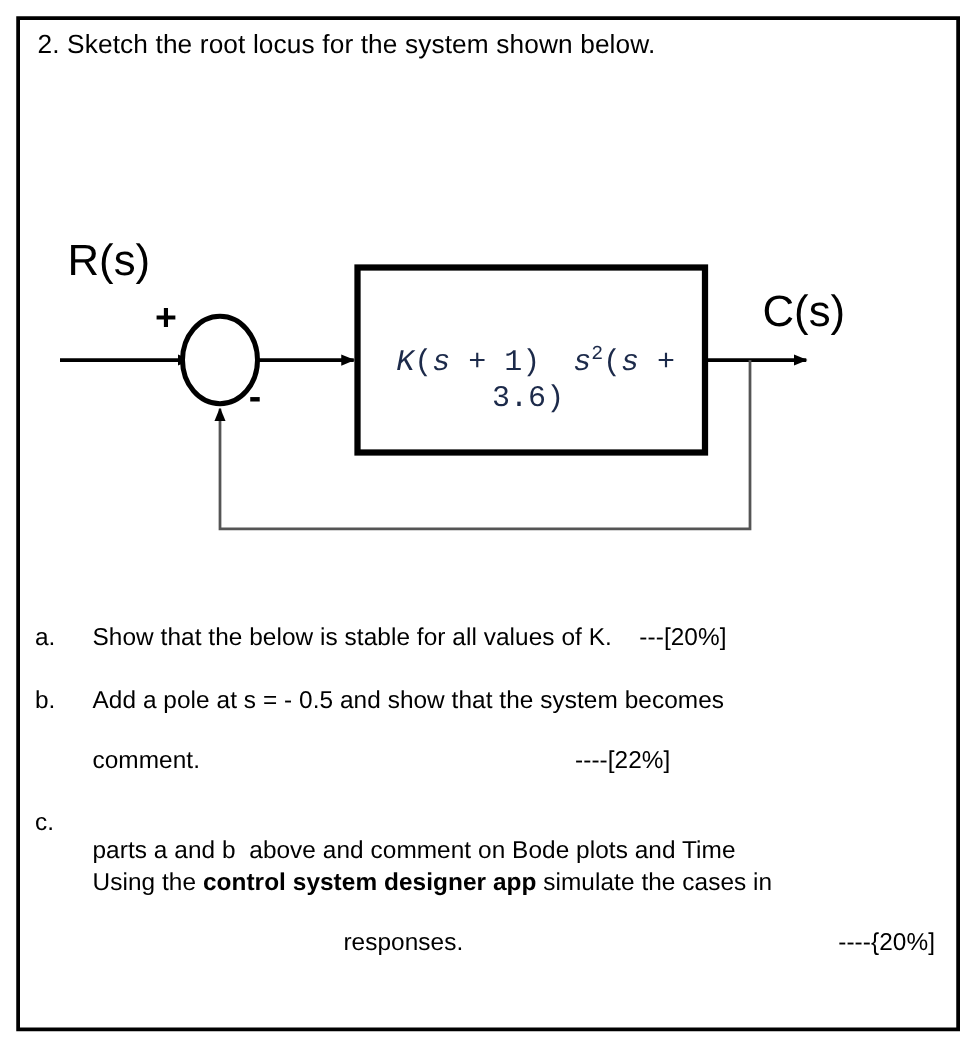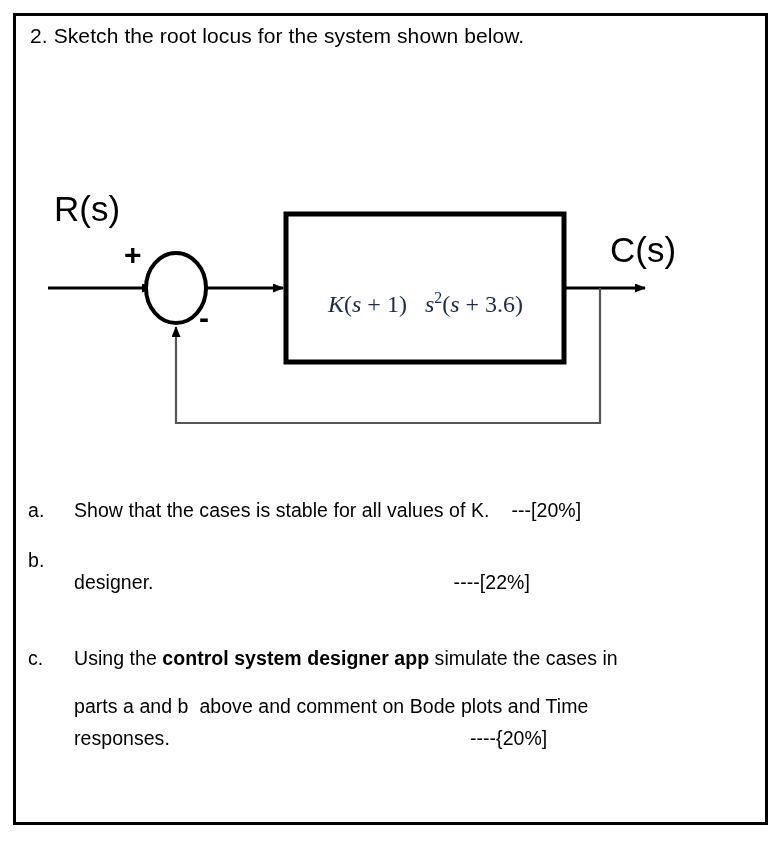--- a/index.html
+++ b/index.html
@@ -74,21 +74,21 @@
   
   .tf {
     position: absolute;
     left: 288px;
     top: 216px;
     width: 275px;
     height: 176px;
     display: flex;
     align-items: center;
     justify-content: center;
-    font-family: Liberation Serif, serif;
+    font-family: Liberation Mono, monospace;
     color: #1c2a4a;
     pointer-events: auto;
   }
   .frac {
     display: inline-block;
     text-align: center;
     font-size: 24px;
     line-height: 1.18;
   }
   .frac .num {
@@ -135,21 +135,21 @@
   .spacer-wide { display: inline-block; width: 22px; }
   .right-pad { display: inline-block; width: 300px; }
   b { font-weight: bold; }
 
   #item-a { left: 28px; top: 497px; width: 700px; }
   #item-b { left: 28px; top: 547px; width: 700px; }
   #item-c { left: 28px; top: 645px; width: 720px; }
 
   #item-b .line2 { margin-top: 22px; }
   #item-c .line2 { margin-top: 22px; }
-  #item-c .line3 { margin-top: 6px; }
+  #item-c .line3 { margin-top: 22px; text-align: right; }
 </style>
 </head>
 <body>
 
 <div id="page">
 
   <div class="page-border"></div>
 
   <div class="question-title">2. Sketch the root locus for the system shown below.</div>
 
@@ -192,33 +192,34 @@
       <span class="bar"></span>
       <span class="den">
         <span class="up">s</span><span class="sup">2</span><span class="roman">(</span><span class="up">s</span><span class="roman"> + </span><span class="roman">3.6</span><span class="roman">)</span>
       </span>
     </span>
   </div>
 
   <div class="item" id="item-a">
     <span class="marker">a.</span>
     <span class="body">
-      <span class="line"><span>Show that the cases is stable for all values of K.</span><span class="spacer-wide"></span><span>---[20%]</span></span>
+      <span class="line"><span>Show that the below is stable for all values of K.</span><span class="spacer-wide"></span><span>---[20%]</span></span>
     </span>
   </div>
 
   <div class="item" id="item-b">
     <span class="marker">b.</span>
     <span class="body">
-      <span class="line line2"><span>designer.</span><span class="right-pad"></span><span>----[22%]</span></span>
+      <span class="line">Add a pole at s = - 0.5 and show that the system becomes</span>
+      <span class="line line2"><span>comment.</span><span class="right-pad"></span><span>----[22%]</span></span>
     </span>
   </div>
 
   <div class="item" id="item-c">
     <span class="marker">c.</span>
     <span class="body">
+      <span class="line line2">parts a and b  above and comment on Bode plots and Time</span>
       <span class="line"><span>Using the </span><b>control system designer app</b><span> simulate the cases in</span></span>
-      <span class="line line2">parts a and b  above and comment on Bode plots and Time</span>
       <span class="line line3"><span>responses.</span><span class="right-pad"></span><span>----{20%]</span></span>
     </span>
   </div>
 
 </div>
 
 </body></html>

